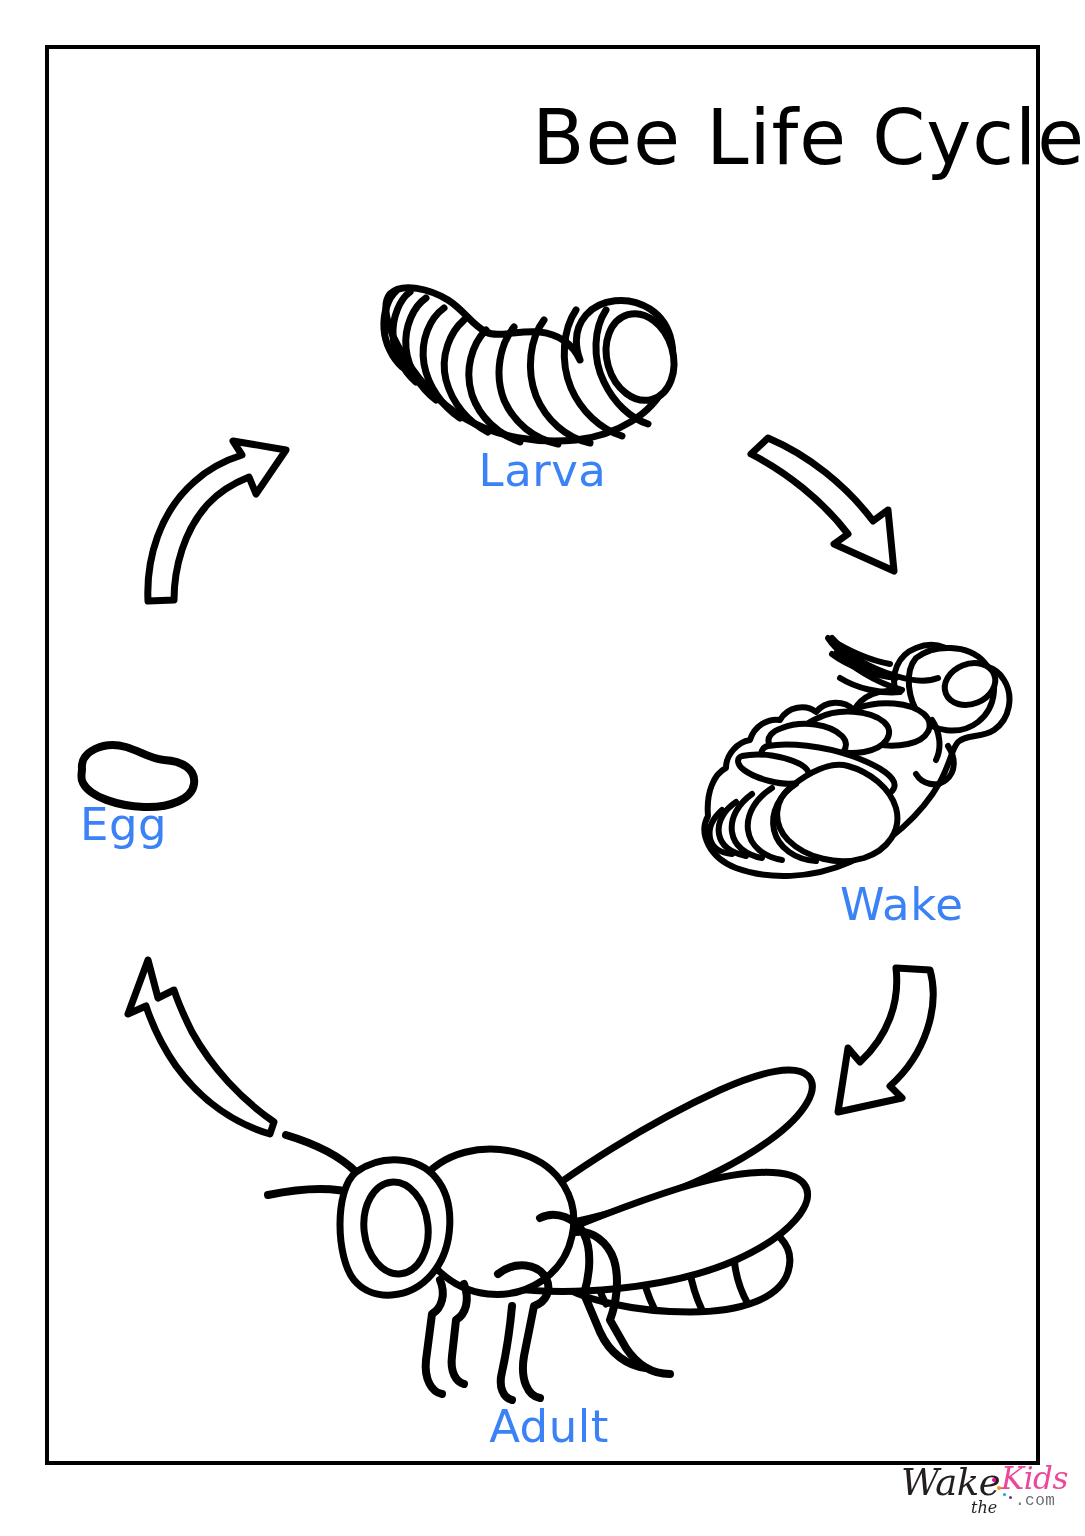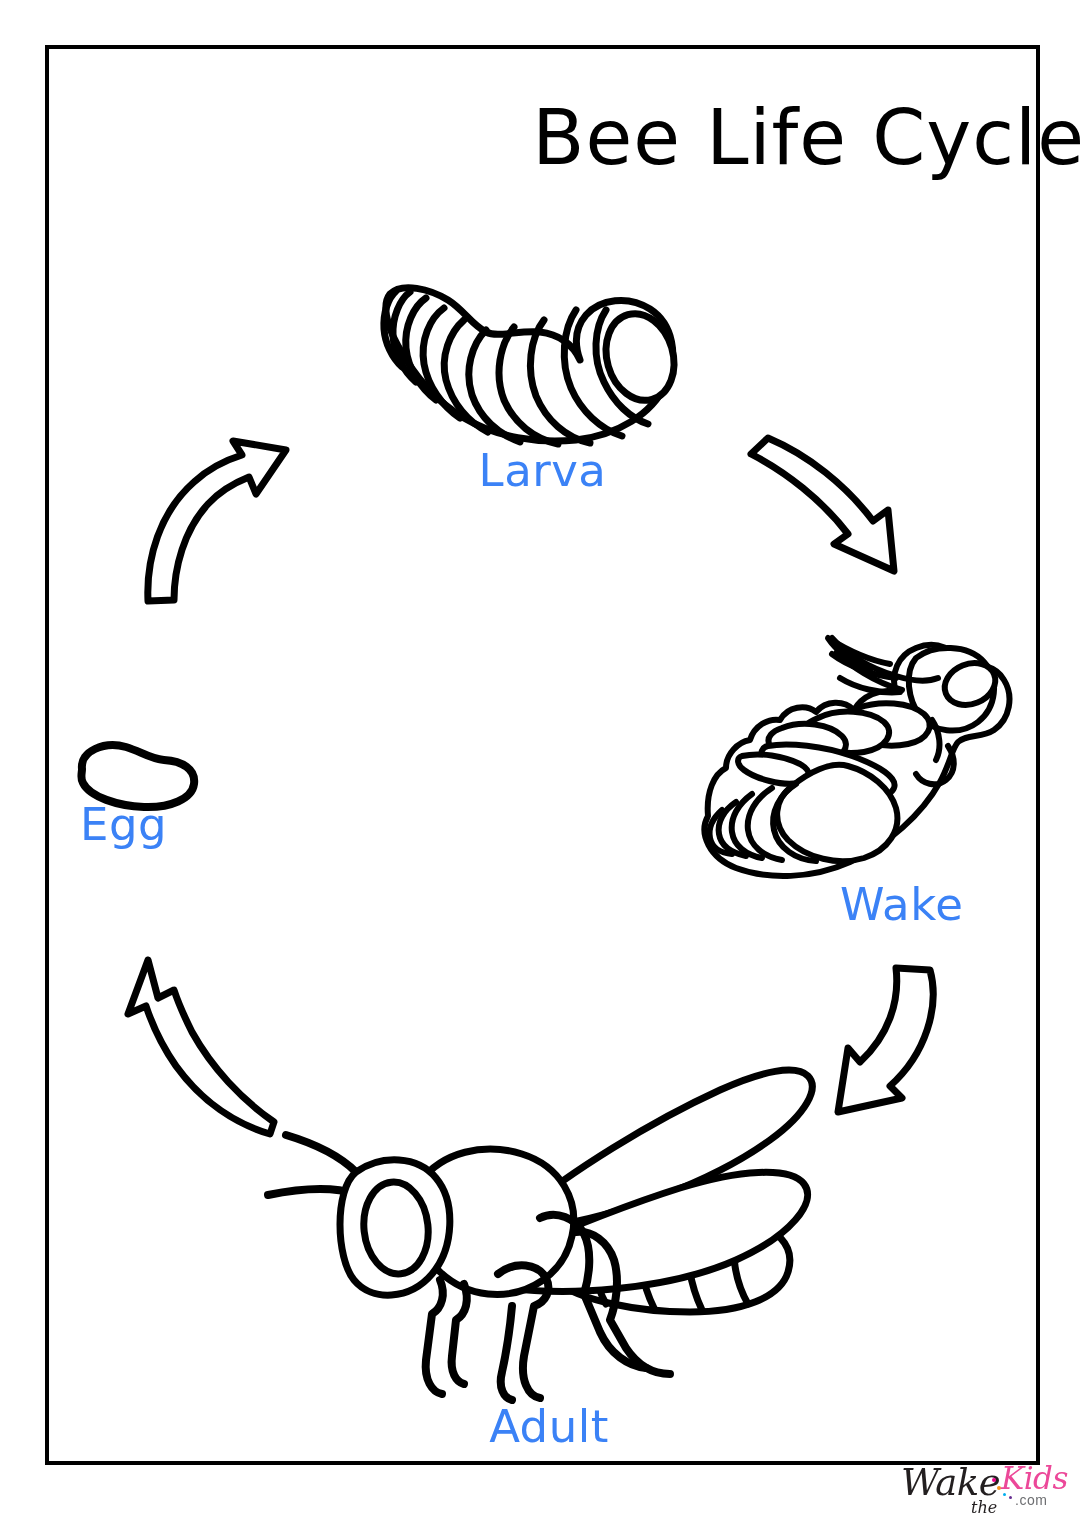--- a/index.html
+++ b/index.html
@@ -125,22 +125,22 @@
     font-size: 31px;
     color: #ec4899;
     letter-spacing: -0.5px;
     line-height: 1;
     white-space: nowrap;
   }
   #wm-com {
     position: absolute;
     left: 122px;
     top: 31px;
-    font-family: Liberation Sans, sans-serif;
-    font-size: 14px;
+    font-family: Liberation Mono, monospace;
+    font-size: 16px;
     color: #6d6e71;
     letter-spacing: 0.5px;
     line-height: 1;
     white-space: nowrap;
   }
   .wm-dot {
     position: absolute;
     width: 4px;
     height: 4px;
     border-radius: 50%;

